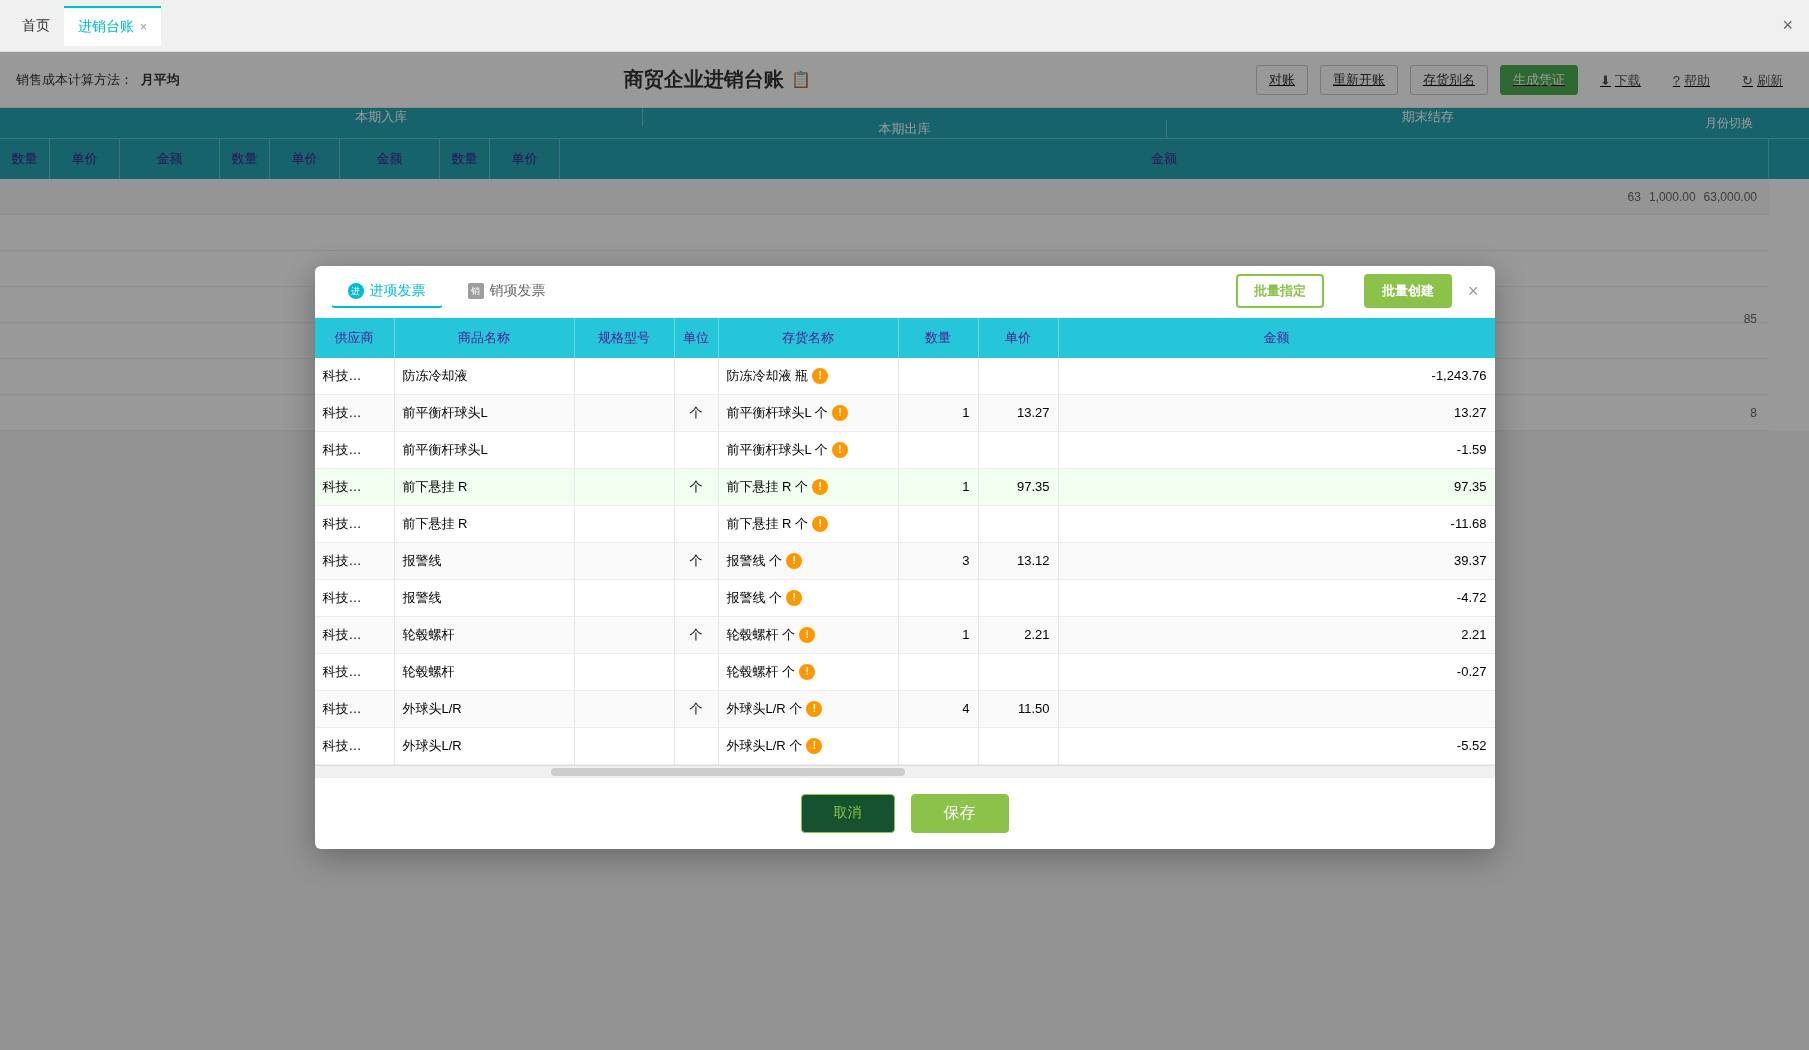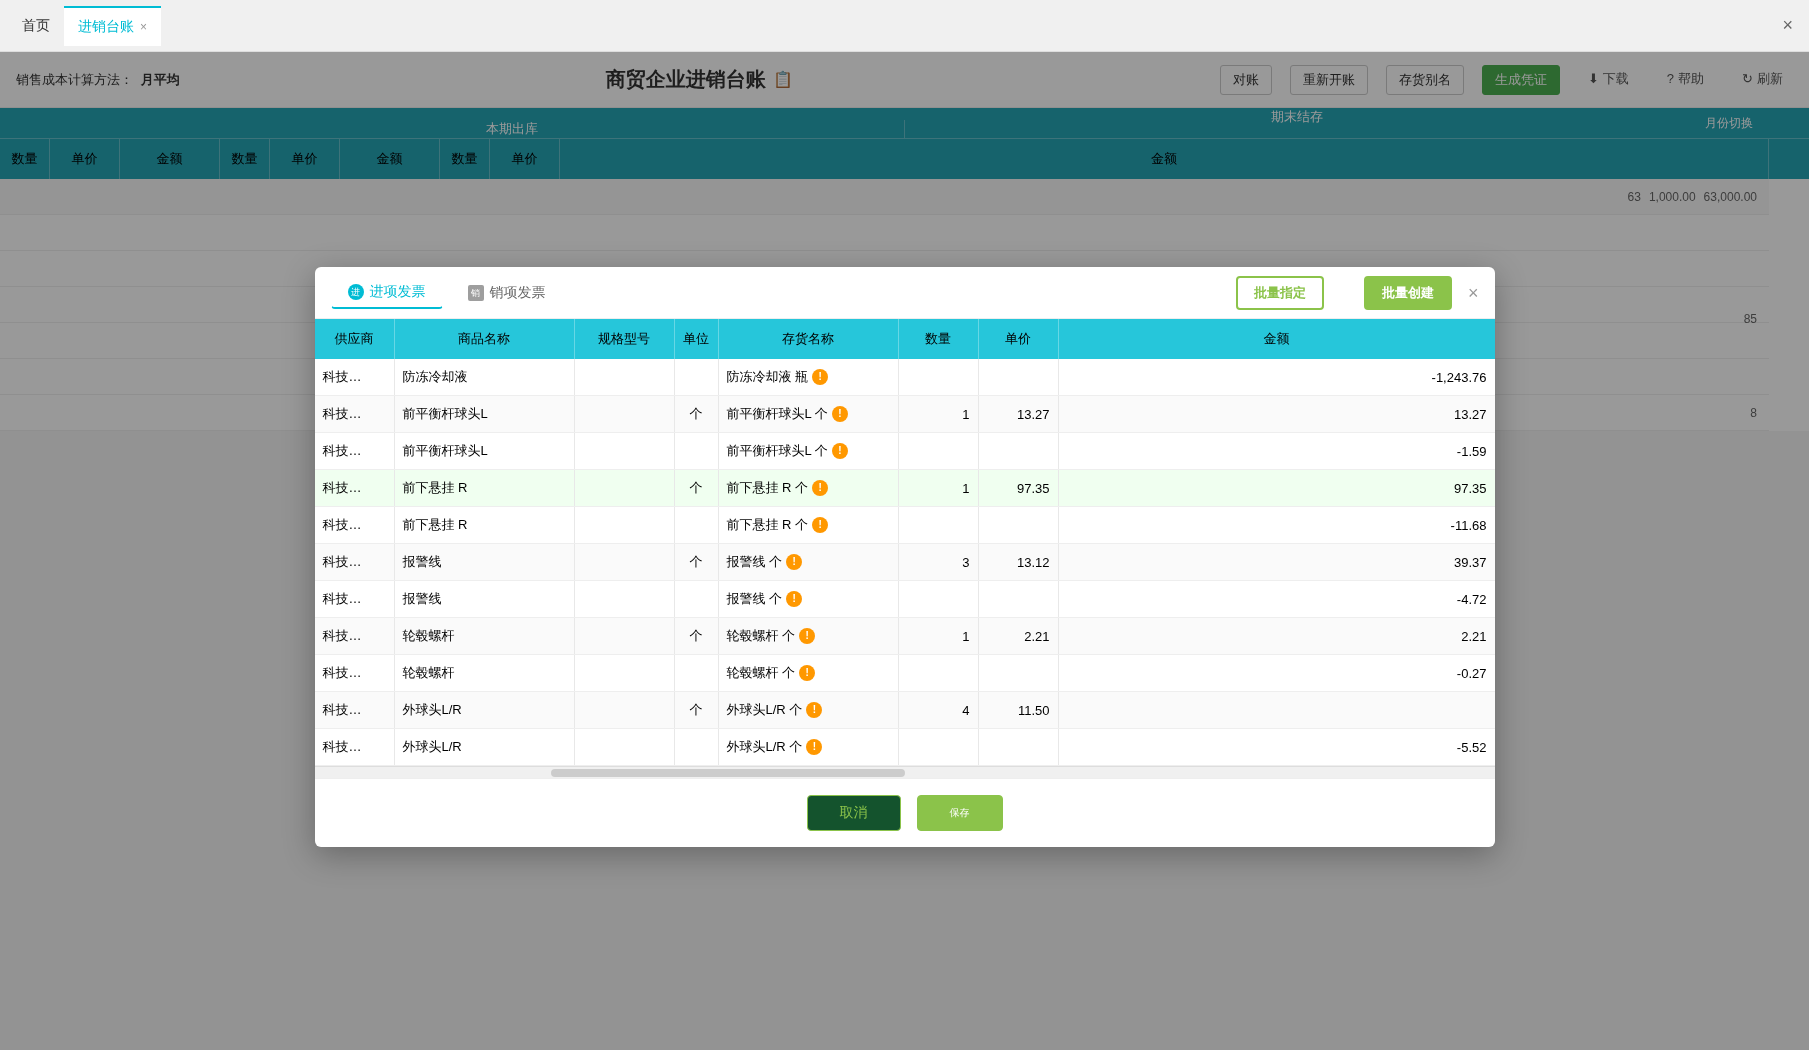--- a/index.html
+++ b/index.html
@@ -84,22 +84,23 @@
       font-size: 20px;
       font-weight: bold;
       color: #333;
       display: flex;
       align-items: center;
       justify-content: center;
       gap: 8px;
     }
     .header-actions {
       display: flex;
-      align-items: flex-start;
-      gap: 18px;
+      align-items: flex-end;
+      gap: 12px;
+      text-decoration: underline;
     }
     .btn-outline {
       padding: 5px 12px;
       border: 1px solid #ccc;
       background: #fff;
       border-radius: 3px;
       cursor: pointer;
       font-size: 13px;
       color: #333;
     }
@@ -294,21 +295,21 @@
       border-right: 1px solid #e8e8e8;
       min-height: 36px;
     }
     .dtable-cell.left {
       justify-content: flex-start;
     }
     .dtable-cell.right {
       justify-content: flex-end;
     }
     .th-cell {
-      color: #000000;
+      color: #4c1d95;
       font-size: 13px;
       font-weight: normal;
       display: flex;
       align-items: center;
       justify-content: center;
       border-right: 1px solid rgba(255,255,255,0.3);
       padding: 4px 8px;
       min-height: 40px;
     }
     .warning-icon {
@@ -370,21 +371,21 @@
       cursor: pointer;
       font-size: 14px;
     }
     .btn-save {
       padding: 8px 32px;
       border: 1px solid #8bc34a;
       background: #8bc34a;
       color: #fff;
       border-radius: 4px;
       cursor: pointer;
-      font-size: 10px;
+      font-size: 16px;
     }
 
     
     .tab-icon-incoming {
       display: inline-block;
       width: 16px;
       height: 16px;
       border-radius: 50%;
       background: #00bcd4;
       color: #fff;
@@ -446,20 +447,23 @@
         </button>
         <button class="btn-icon">
           <span>↻</span>
           <span>刷新</span>
         </button>
       </div>
     </div>
 
     <div style="display:flex; background:#26a5b5; padding-right:40px;">
       <div style="width:120px; flex-shrink:0;"></div>
+      <div class="section-cell" style="flex:1;">
+        <span>本期入库</span>
+      </div>
       <div class="section-cell" style="flex:1;margin-top:12px;">
         <span>本期出库</span>
       </div>
       <div class="section-cell" style="flex:1; border-right:none;">
         <span>期末结存</span>
       </div>
       <div style="width:80px; flex-shrink:0; color:#fff; display:flex; align-items:center; justify-content:center; font-size:12px;">月份切换</div>
     </div>
 
     <div style="display:flex; background:#26a5b5; padding-right:40px; border-top:1px solid rgba(255,255,255,0.3);">

